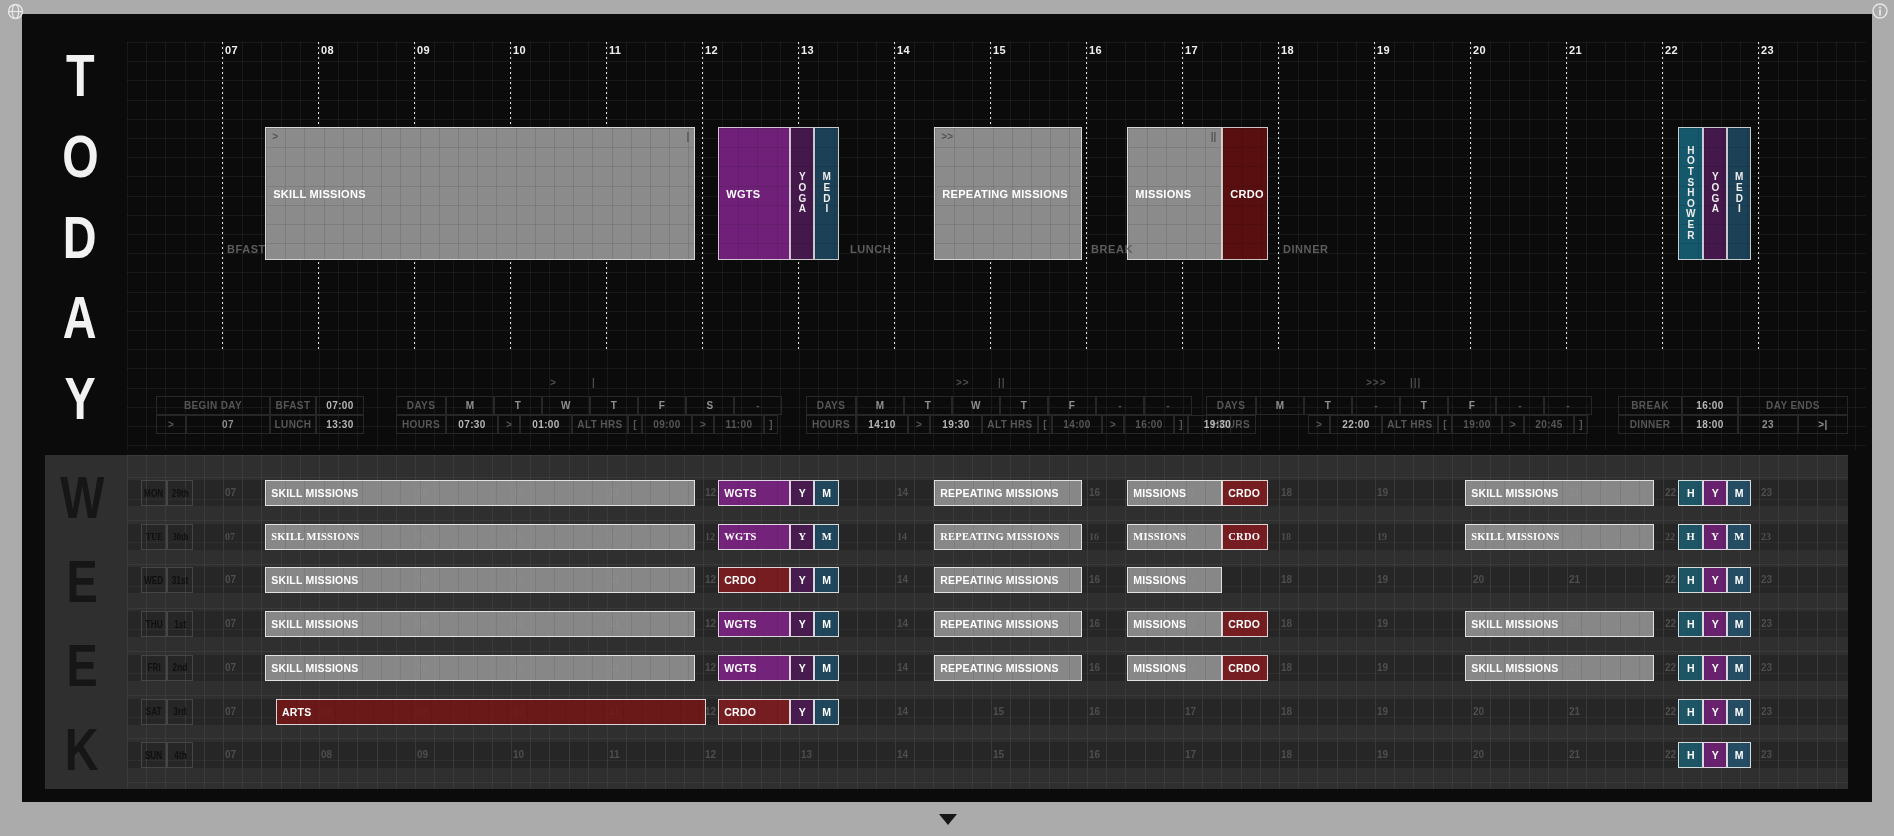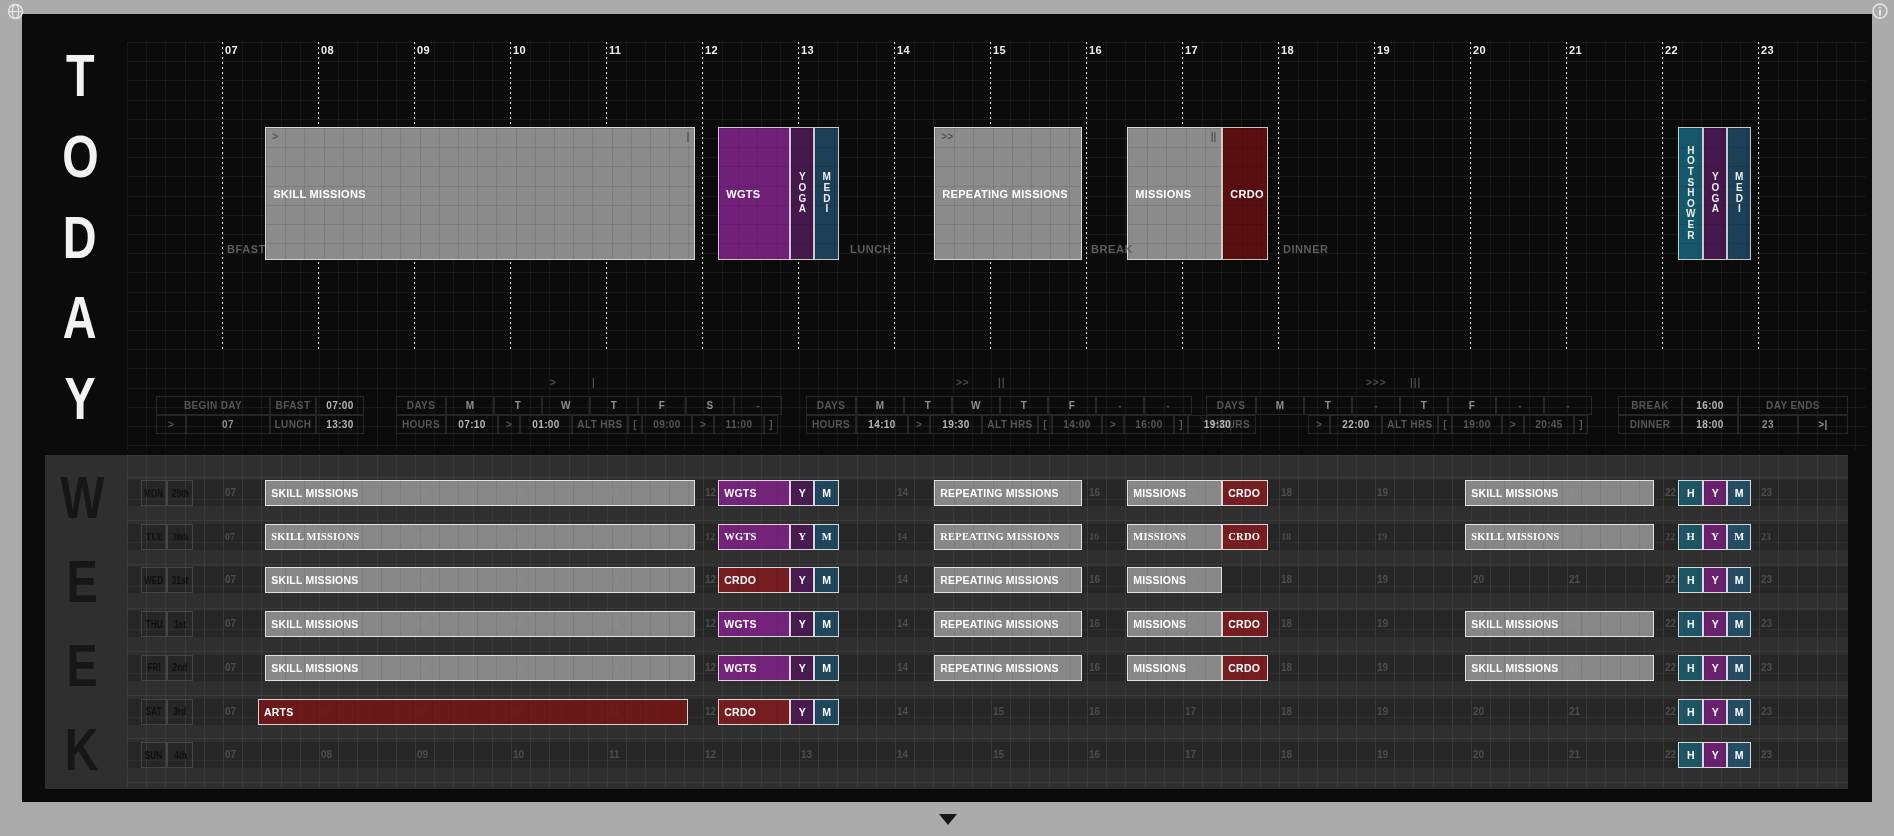--- a/index.html
+++ b/index.html
@@ -201,21 +201,21 @@
       <div class="cell tone-dim" style="left: 1496px; width: 48px; top: 396px;">-</div>
       <div class="cell tone-dim" style="left: 1544px; width: 48px; top: 396px;">-</div>
       <div class="cell tone-dim" style="left: 1618px; width: 64px; top: 396px;">BREAK</div>
       <div class="cell tone-bright" style="left: 1682px; width: 56px; top: 396px;">16:00</div>
       <div class="cell tone-dim" style="left: 1738px; width: 110px; top: 396px;">DAY ENDS</div>
       <div class="cell tone-dim" style="left: 156px; width: 30px; top: 415px;">&gt;</div>
       <div class="cell tone-mid" style="left: 186px; width: 84px; top: 415px;">07</div>
       <div class="cell tone-dim" style="left: 270px; width: 46px; top: 415px;">LUNCH</div>
       <div class="cell tone-bright" style="left: 316px; width: 48px; top: 415px;">13:30</div>
       <div class="cell tone-dim" style="left: 396px; width: 50px; top: 415px;">HOURS</div>
-      <div class="cell tone-bright" style="left: 446px; width: 52px; top: 415px;">07:10</div>
+      <div class="cell tone-bright" style="left: 446px; width: 52px; top: 415px;">07:30</div>
       <div class="cell tone-dim" style="left: 498px; width: 22px; top: 415px;">&gt;</div>
       <div class="cell tone-bright" style="left: 520px; width: 52px; top: 415px;">01:00</div>
       <div class="cell tone-dim" style="left: 572px; width: 56px; top: 415px;">ALT HRS</div>
       <div class="cell tone-dim" style="left: 628px; width: 14px; top: 415px;">[</div>
       <div class="cell tone-dim" style="left: 642px; width: 50px; top: 415px;">09:00</div>
       <div class="cell tone-dim" style="left: 692px; width: 22px; top: 415px;">&gt;</div>
       <div class="cell tone-dim" style="left: 714px; width: 50px; top: 415px;">11:00</div>
       <div class="cell tone-dim" style="left: 764px; width: 14px; top: 415px;">]</div>
       <div class="cell tone-dim" style="left: 806px; width: 50px; top: 415px;">HOURS</div>
       <div class="cell tone-bright" style="left: 856px; width: 52px; top: 415px;">14:10</div>
@@ -438,21 +438,21 @@
         <div class="w-hr" style="left: 770px;">14</div>
         <div class="w-hr" style="left: 866px;">15</div>
         <div class="w-hr" style="left: 962px;">16</div>
         <div class="w-hr" style="left: 1058px;">17</div>
         <div class="w-hr" style="left: 1154px;">18</div>
         <div class="w-hr" style="left: 1250px;">19</div>
         <div class="w-hr" style="left: 1346px;">20</div>
         <div class="w-hr" style="left: 1442px;">21</div>
         <div class="w-hr" style="left: 1538px;">22</div>
         <div class="w-hr" style="left: 1634px;">23</div>
-        <div class="w-ev" style="left: 131px; width: 430.08px; background-color: rgba(114, 23, 23, 0.91);">ARTS</div>
+        <div class="w-ev" style="left: 149px; width: 430.08px; background-color: rgba(114, 23, 23, 0.91);">ARTS</div>
         <div class="w-ev" style="left: 591.32px; width: 72px; background-color: rgba(125, 29, 32, 0.91);">CRDO</div>
         <div class="w-ev c" style="left: 663.32px; width: 24px; background-color: rgba(76, 26, 84, 0.91);">Y</div>
         <div class="w-ev c" style="left: 687.32px; width: 24.96px; background-color: rgba(31, 74, 97, 0.91);">M</div>
         <div class="w-ev c" style="left: 1551.32px; width: 24.96px; background-color: rgba(29, 90, 108, 0.91);">H</div>
         <div class="w-ev c" style="left: 1576.28px; width: 24px; background-color: rgba(111, 34, 117, 0.91);">Y</div>
         <div class="w-ev c" style="left: 1600.28px; width: 24px; background-color: rgba(36, 80, 106, 0.91);">M</div>
       </div>
       <div class="band" style="top: 742.2px;">
         <div class="day-box" style="left: 14px;">
           <b>SUN</b>

